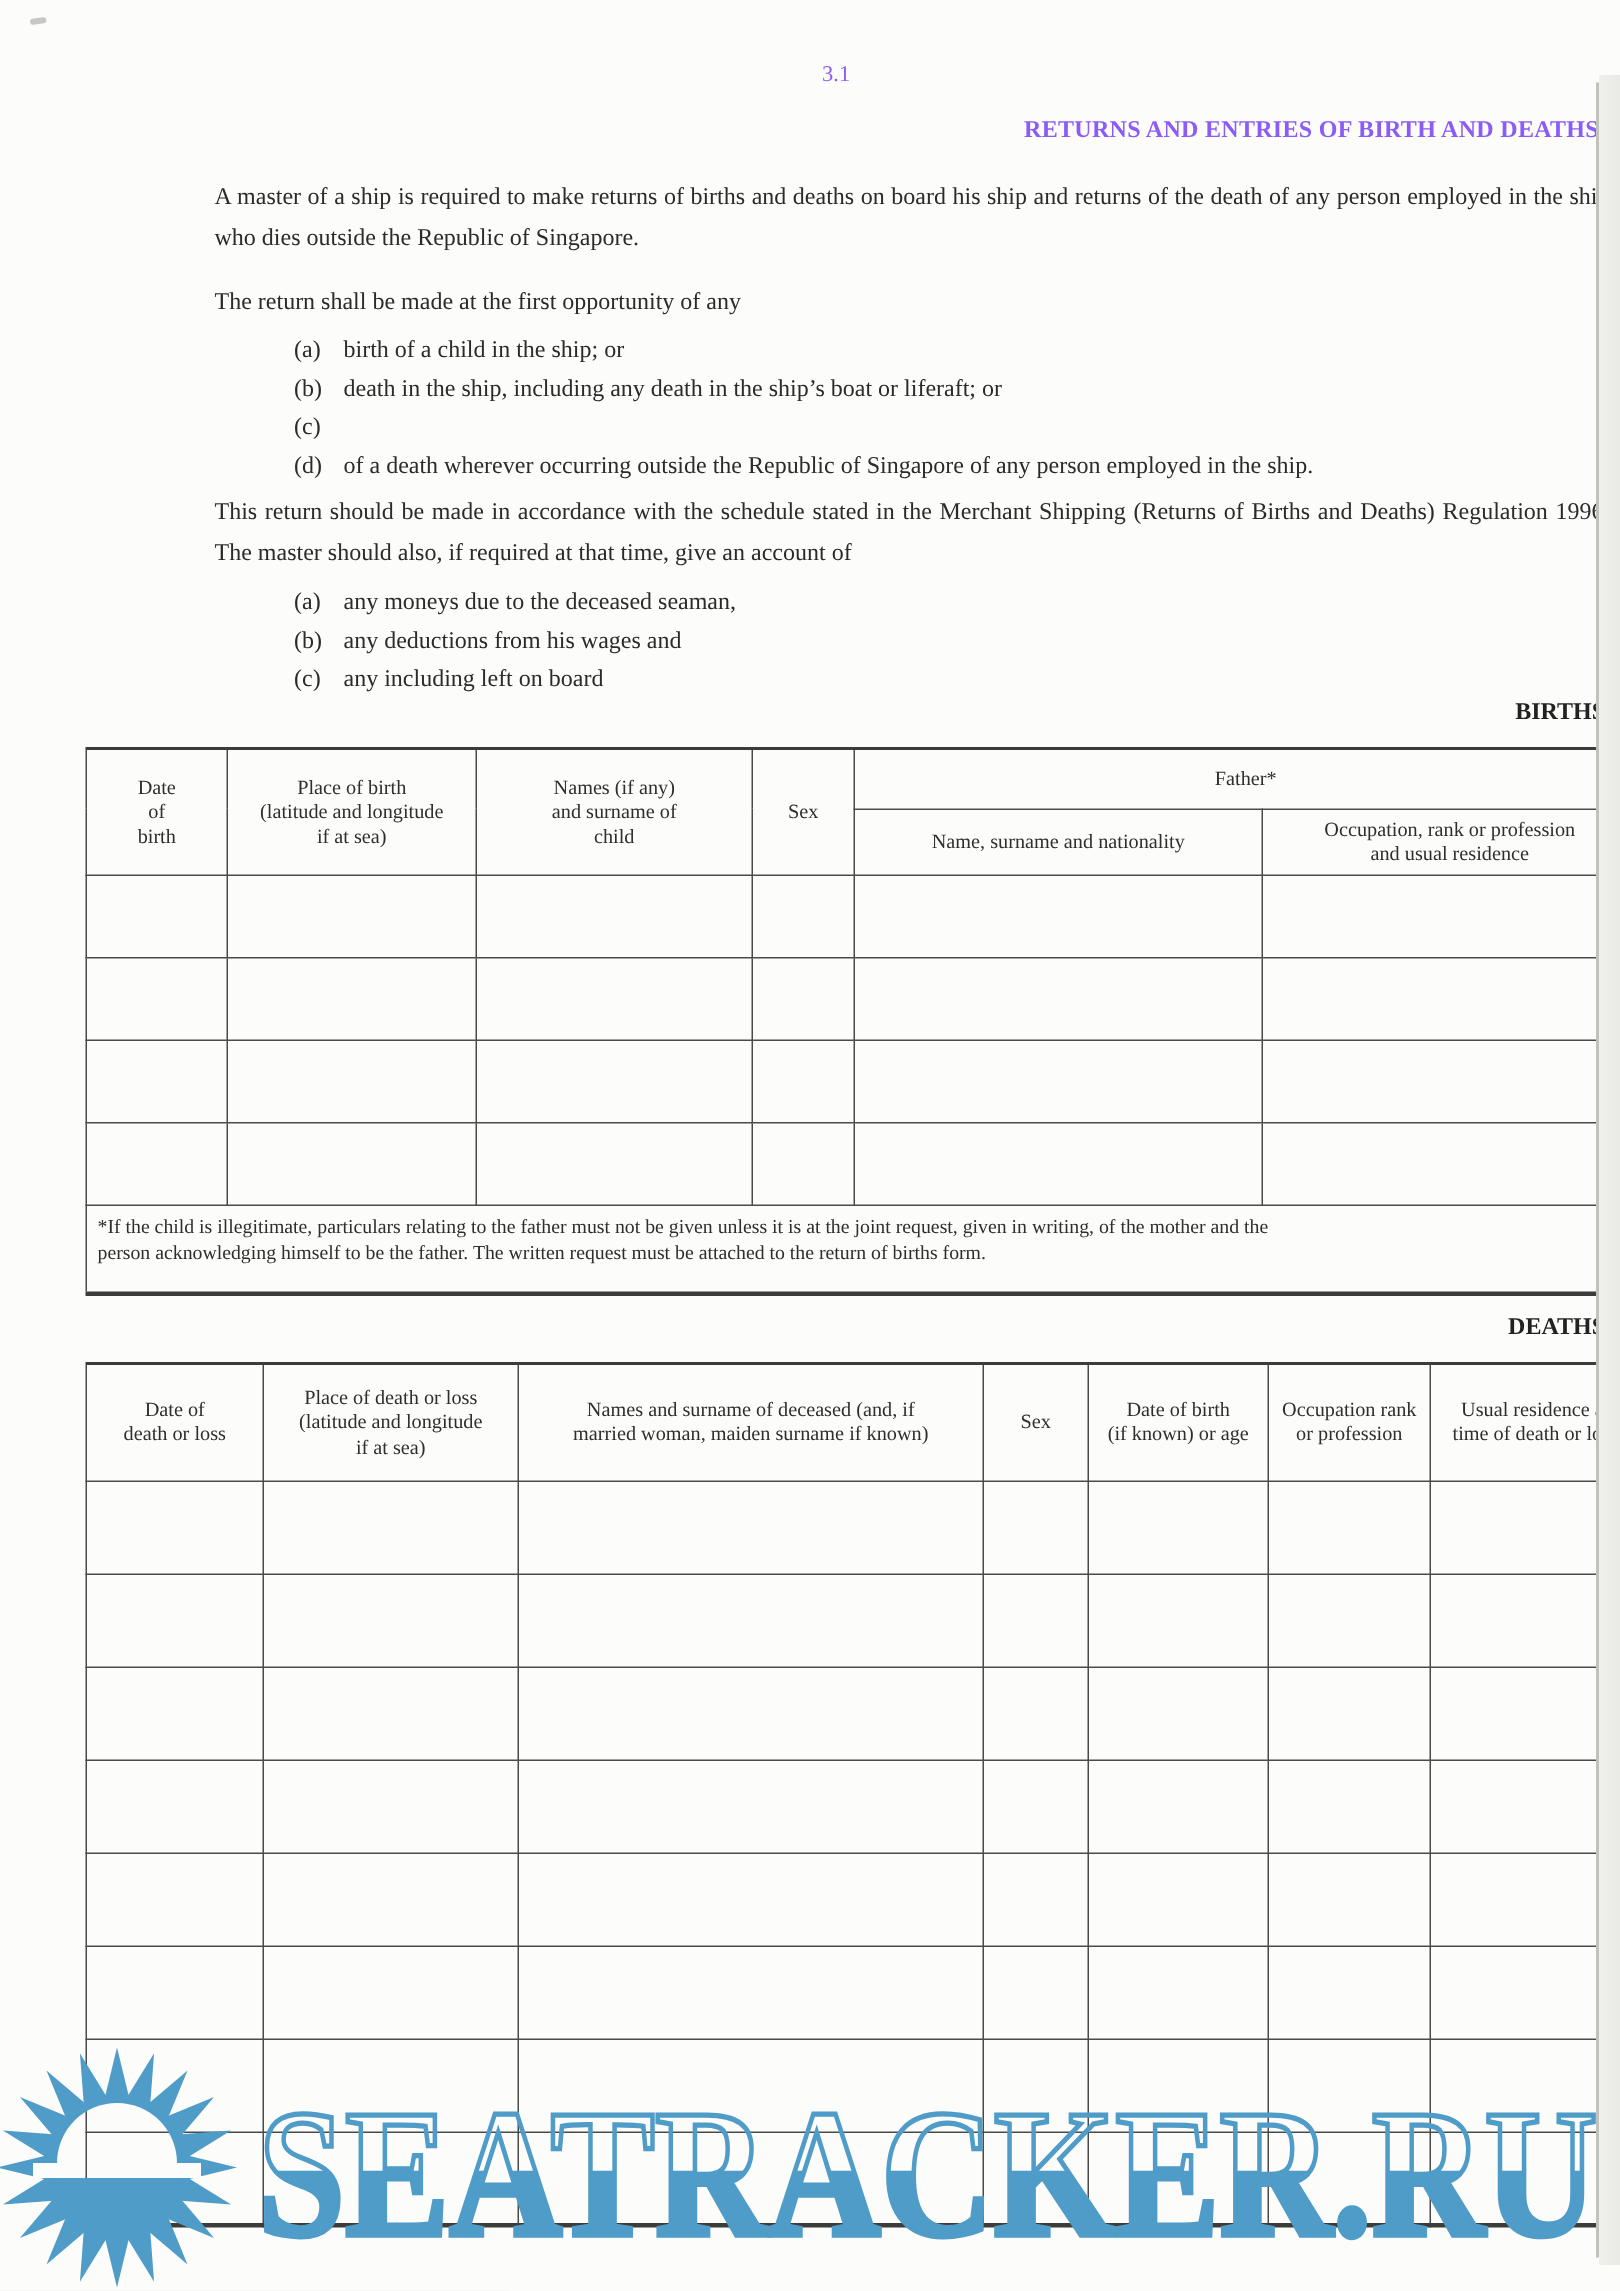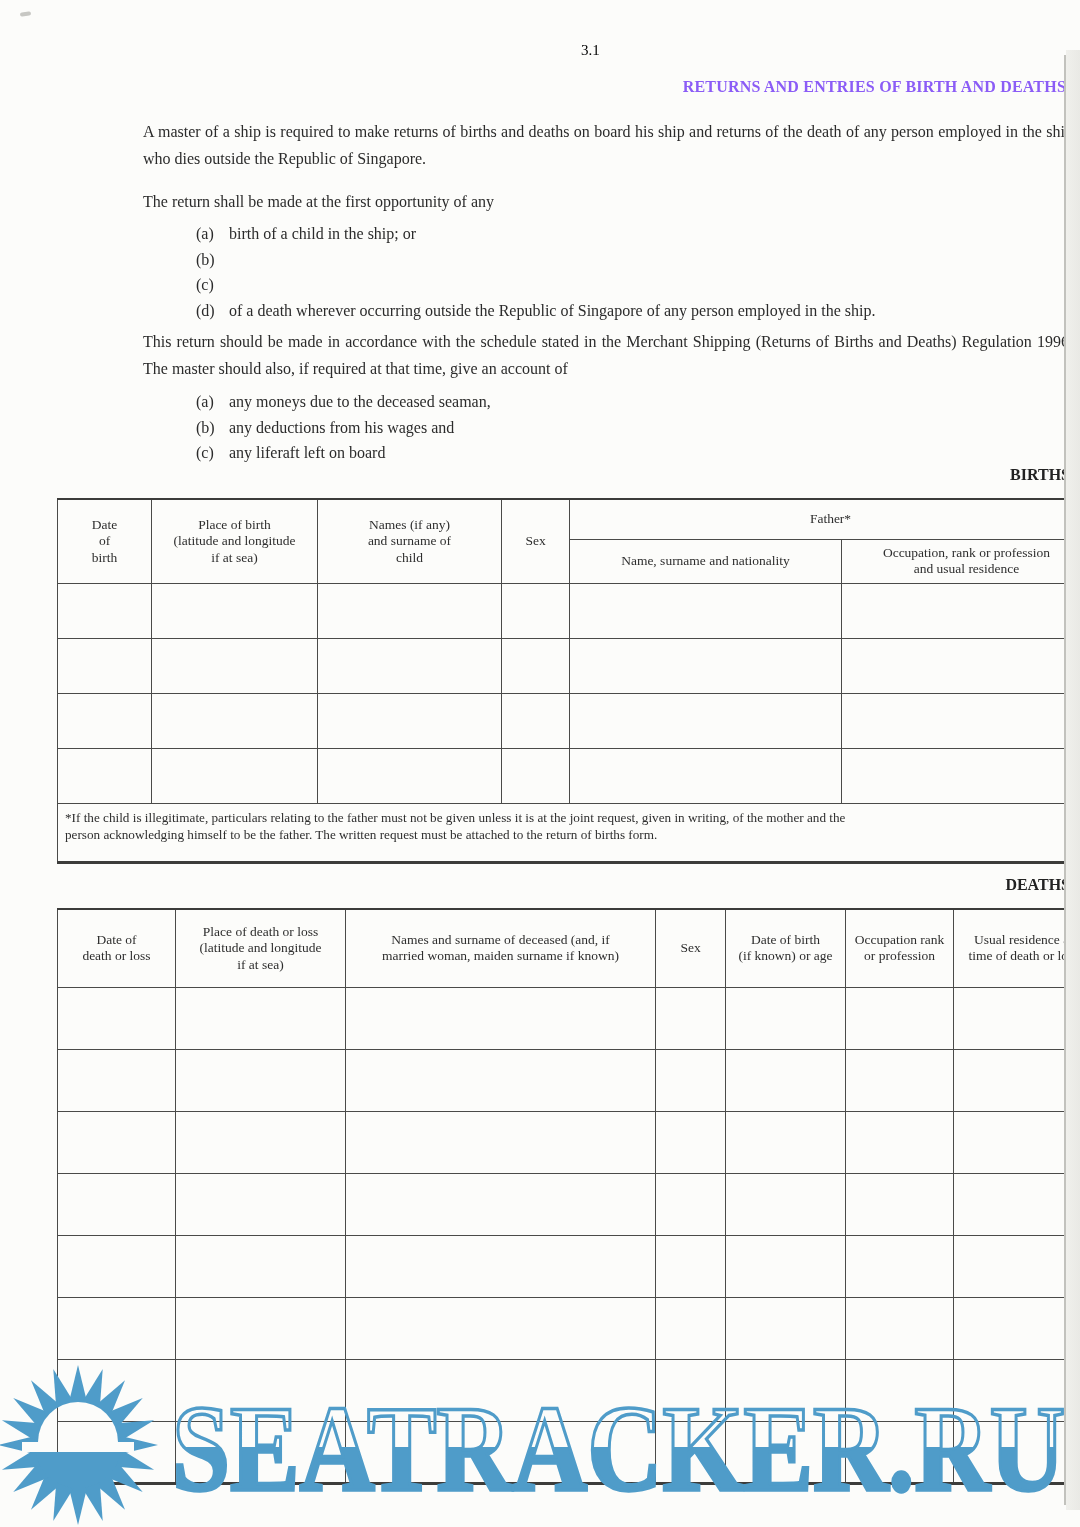--- a/index.html
+++ b/index.html
@@ -8,21 +8,21 @@
     background:#f2f2ee;
     font-family:"Liberation Serif","DejaVu Serif",serif;
     color:#2b2b2b;
   }
   .page{
     position:relative;width:1080px;height:1527px;
     background:#fcfcfa;overflow:hidden;
   }
   .page-number{
     position:absolute;top:42px;left:548px;width:50px;
-    font-size:15px;color:#000000;margin-left:33px;
+    font-size:15px;color:#8b5cf6;
   }
   .doc-title{
     position:absolute;top:78px;right:14px;
     font-size:16px;font-weight:bold;letter-spacing:.2px;color:#8b5cf6;
     white-space:nowrap;
   }
   .body-text{
     position:absolute;left:143px;width:930px;
     font-size:16px;line-height:27px;text-align:justify;margin:0;
   }
@@ -107,20 +107,21 @@
 
   <p class="body-text p2">The return shall be made at the first opportunity of any</p>
 
   <div class="list list1">
     <div class="li">
       <span class="li-label">(a)</span>
       <span>birth of a child in the ship; or</span>
     </div>
     <div class="li">
       <span class="li-label">(b)</span>
+      <span>death in the ship, including any death in the ship’s boat or liferaft; or</span>
     </div>
     <div class="li">
       <span class="li-label">(c)</span>
     </div>
     <div class="li">
       <span class="li-label">(d)</span>
       <span>of a death wherever occurring outside the Republic of Singapore of any person employed in the ship.</span>
     </div>
   </div>
 
@@ -130,21 +131,21 @@
     <div class="li">
       <span class="li-label">(a)</span>
       <span>any moneys due to the deceased seaman,</span>
     </div>
     <div class="li">
       <span class="li-label">(b)</span>
       <span>any deductions from his wages and</span>
     </div>
     <div class="li">
       <span class="li-label">(c)</span>
-      <span>any liferaft left on board</span>
+      <span>any including left on board</span>
     </div>
   </div>
 
   <div class="section-label births-label">BIRTHS</div>
 
   <table class="births-table">
     <colgroup>
       <col style="width:94px">
         <col style="width:166px">
         <col style="width:184px">

